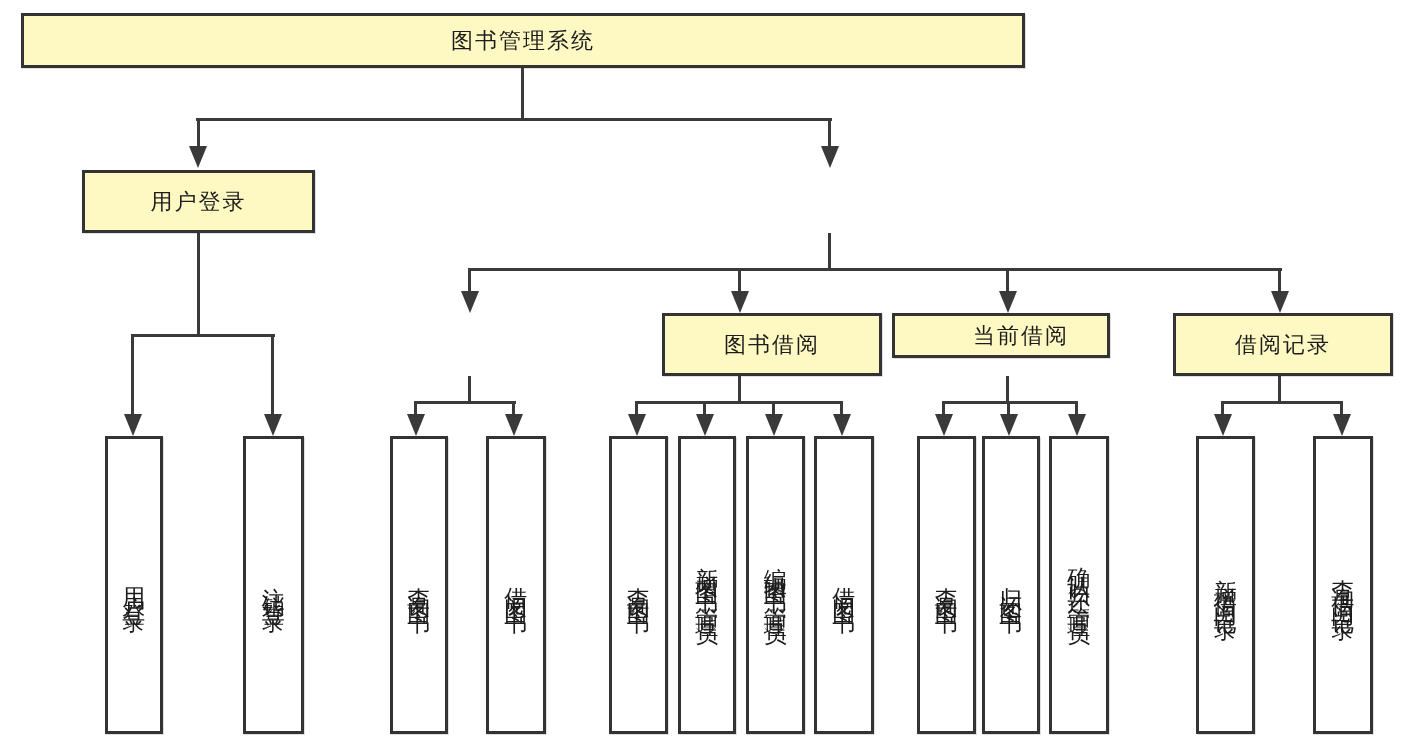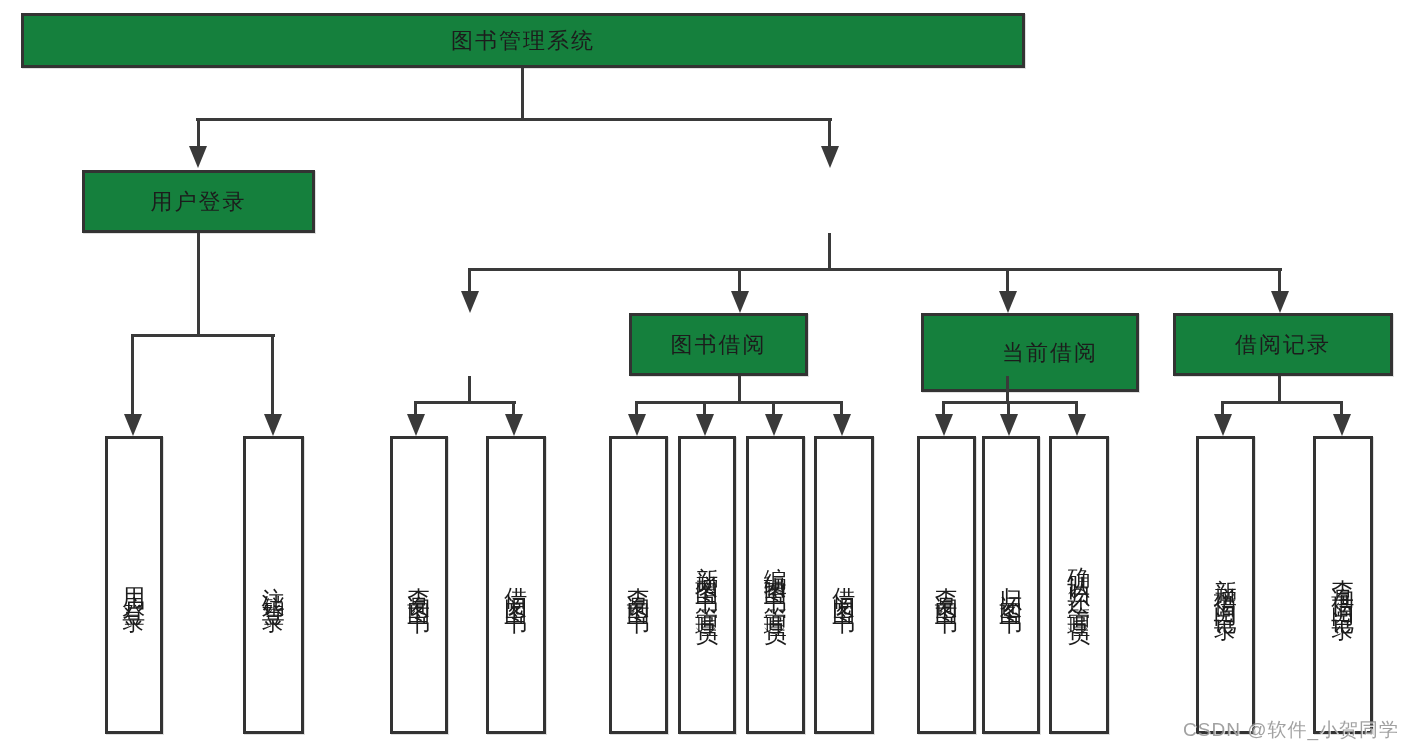--- a/index.html
+++ b/index.html
@@ -1,21 +1,21 @@
 <!DOCTYPE html>
 <html><head>
 <meta charset="utf-8">
 <style>
   html,body{margin:0;padding:0;background:#ffffff;}
   #stage{
     position:relative;width:1405px;height:747px;background:#ffffff;overflow:hidden;
     font-family:"Liberation Sans","DejaVu Sans",sans-serif;color:#1c1c1c;
   }
   .node{
-    position:absolute;box-sizing:border-box;background:#15803d;
+    position:absolute;box-sizing:border-box;background:#fef9c3;
     border:3px solid #333333;display:flex;align-items:center;justify-content:center;
     font-size:22px;letter-spacing:2px;white-space:nowrap;
     box-shadow:1px 1px 0 rgba(0,0,0,0.12);
   }
   .leaf{
     position:absolute;box-sizing:border-box;background:#ffffff;
     border:3px solid #333333;display:flex;align-items:center;justify-content:center;
     box-shadow:1px 1px 0 rgba(0,0,0,0.12);
   }
   .vtext{
@@ -43,25 +43,25 @@
   <div class="node" style="left:21px;top:13px;width:1004px;height:55px;">
     <span>图书管理系统</span>
   </div>
 
   <div class="node" style="left:82px;top:170px;width:233px;height:63px;">
     <span>用户登录</span>
   </div>
 
 
 
-  <div class="node" style="left:629px;top:313px;width:179px;height:63px;justify-content:center;">
+  <div class="node" style="left:662px;top:313px;width:220px;height:63px;justify-content:center;">
     <span>图书借阅</span>
   </div>
 
-  <div class="node" style="left:921px;top:313px;width:218px;height:79px;padding-left:40px;">
+  <div class="node" style="left:892px;top:313px;width:218px;height:45px;padding-left:40px;">
     <span>当前借阅</span>
   </div>
 
   <div class="node" style="left:1173px;top:313px;width:220px;height:63px;">
     <span>借阅记录</span>
   </div>
 
   <div class="leaf" style="left:105px;top:436px;width:58px;height:298px;">
     <span class="vtext">用户登录</span>
   </div>
@@ -158,15 +158,14 @@
   <div class="vl" style="left:1075px;top:401px;height:15px;"></div>
   <div class="arr" style="left:1068px;top:414px;"></div>
 
   <div class="vl" style="left:1278px;top:376px;height:27px;"></div>
   <div class="hl" style="left:1221px;top:401px;width:122px;"></div>
   <div class="vl" style="left:1221px;top:401px;height:15px;"></div>
   <div class="arr" style="left:1214px;top:414px;"></div>
   <div class="vl" style="left:1340px;top:401px;height:15px;"></div>
   <div class="arr" style="left:1333px;top:414px;"></div>
 
-  <div class="watermark">CSDN @软件_小贺同学</div>
 
 </div>
 
 </body></html>

